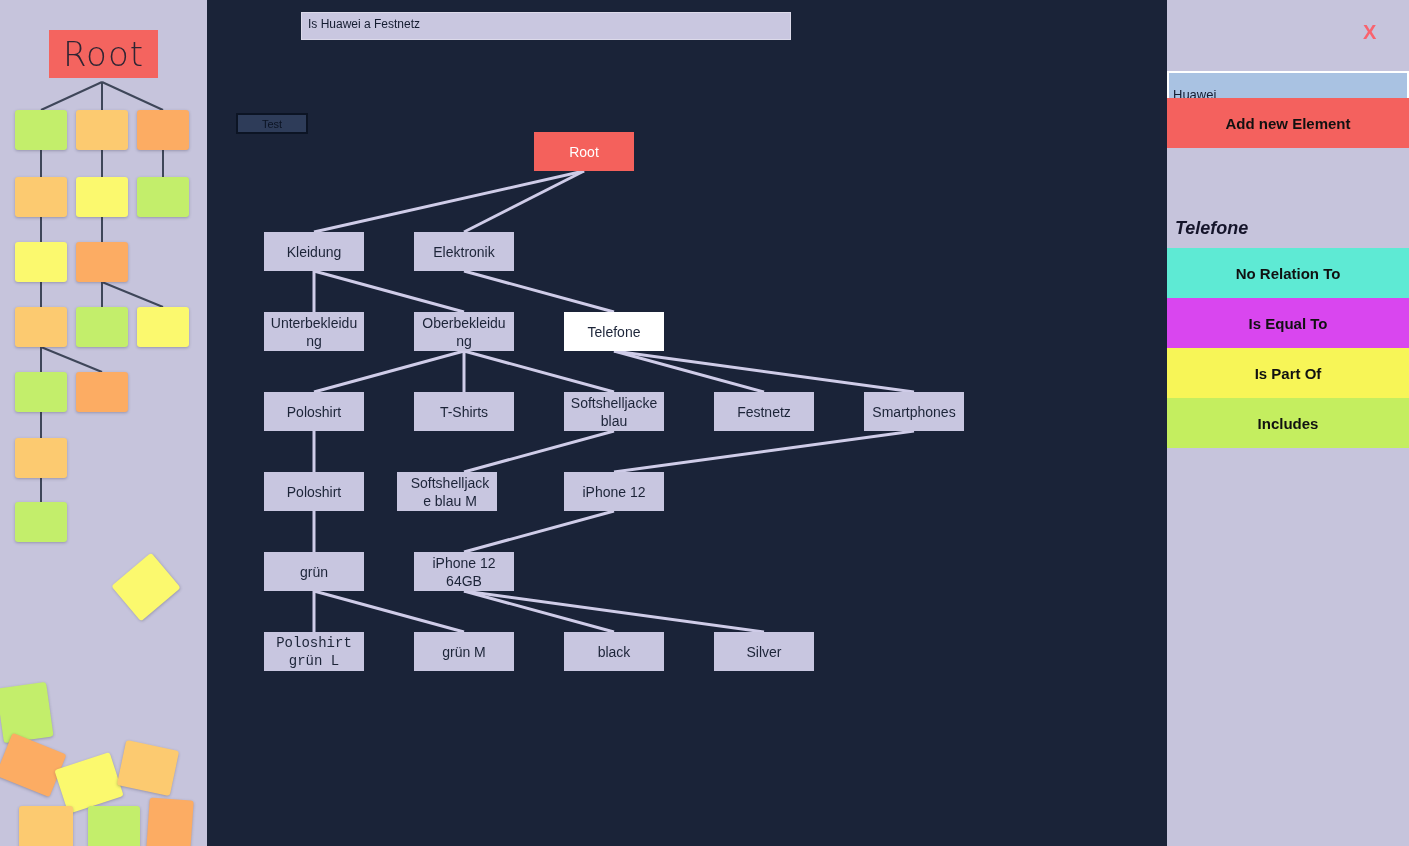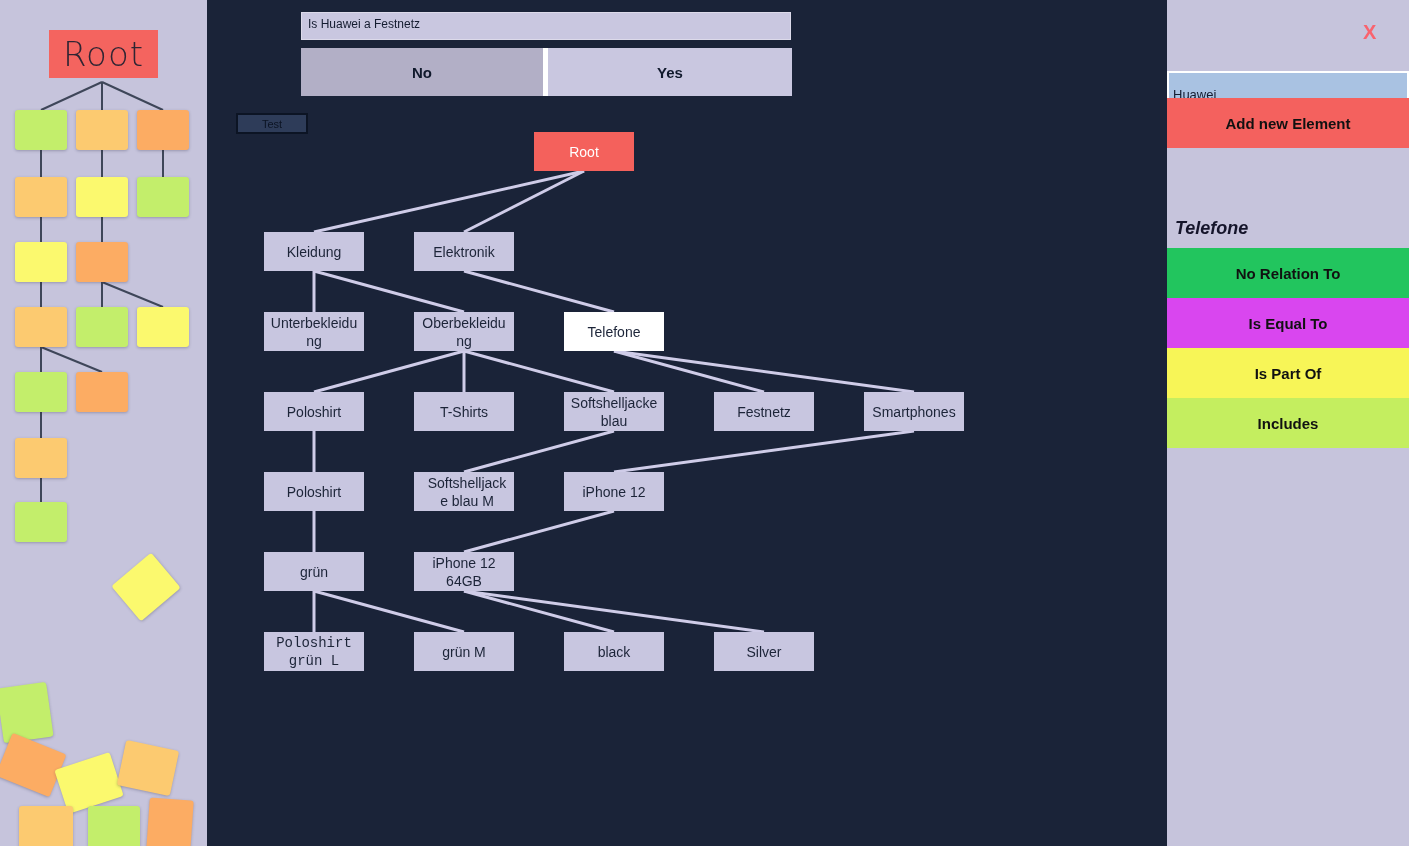--- a/index.html
+++ b/index.html
@@ -111,25 +111,20 @@
         <div class="note" style="left: 60px; top: 760px; width: 58px; height: 46px; background: rgb(251, 249, 110); transform: rotate(-18deg);"></div>
         <div class="note" style="left: 121px; top: 745px; width: 54px; height: 46px; background: rgb(252, 202, 112); transform: rotate(12deg);"></div>
         <div class="note" style="left: 19px; top: 806px; width: 54px; height: 46px; background: rgb(252, 202, 112);"></div>
         <div class="note" style="left: 88px; top: 806px; width: 52px; height: 46px; background: rgb(195, 238, 107);"></div>
         <div class="note" style="left: 148px; top: 799px; width: 44px; height: 52px; background: rgb(252, 172, 99); transform: rotate(4deg);"></div>
       </div>
   </aside>
 
   <main class="canvas">
     <div class="question-box">Is Huawei a Festnetz</div>
-    <div class="answer-row">
-      <button class="btn-no">No</button>
-      <div class="answer-sep"></div>
-      <button class="btn-yes">Yes</button>
-    </div>
     <button class="btn-test">Test</button>
     <svg id="edges">
         <line x1="377" y1="171" x2="107" y2="232" stroke="#cfcce8" stroke-width="3"></line>
         <line x1="377" y1="171" x2="257" y2="232" stroke="#cfcce8" stroke-width="3"></line>
         <line x1="107" y1="271" x2="107" y2="312" stroke="#cfcce8" stroke-width="3"></line>
         <line x1="107" y1="271" x2="257" y2="312" stroke="#cfcce8" stroke-width="3"></line>
         <line x1="257" y1="271" x2="407" y2="312" stroke="#cfcce8" stroke-width="3"></line>
         <line x1="257" y1="351" x2="107" y2="392" stroke="#cfcce8" stroke-width="3"></line>
         <line x1="257" y1="351" x2="257" y2="392" stroke="#cfcce8" stroke-width="3"></line>
         <line x1="257" y1="351" x2="407" y2="392" stroke="#cfcce8" stroke-width="3"></line>
@@ -151,37 +146,37 @@
         <div class="tnode" style="left: 207px; top: 232px;">Elektronik</div>
         <div class="tnode" style="left: 57px; top: 312px;">Unterbekleidung</div>
         <div class="tnode" style="left: 207px; top: 312px;">Oberbekleidung</div>
         <div class="tnode selected" style="left: 357px; top: 312px;">Telefone</div>
         <div class="tnode" style="left: 57px; top: 392px;">Poloshirt</div>
         <div class="tnode" style="left: 207px; top: 392px;">T-Shirts</div>
         <div class="tnode" style="left: 357px; top: 392px;">Softshelljacke blau</div>
         <div class="tnode" style="left: 507px; top: 392px;">Festnetz</div>
         <div class="tnode" style="left: 657px; top: 392px;">Smartphones</div>
         <div class="tnode" style="left: 57px; top: 472px;">Poloshirt</div>
-        <div class="tnode" style="left: 207px; top: 472px; padding-left: 12px;">Softshelljacke blau M</div>
+        <div class="tnode" style="left: 190px; top: 472px; padding-left: 12px;">Softshelljacke blau M</div>
         <div class="tnode" style="left: 357px; top: 472px;">iPhone 12</div>
         <div class="tnode" style="left: 57px; top: 552px;">grün</div>
         <div class="tnode" style="left: 207px; top: 552px;">iPhone 12 64GB</div>
         <div class="tnode" style="left: 57px; top: 632px; font-family: Liberation Mono, monospace;">Poloshirt grün L</div>
         <div class="tnode" style="left: 207px; top: 632px;">grün M</div>
         <div class="tnode" style="left: 357px; top: 632px;">black</div>
         <div class="tnode" style="left: 507px; top: 632px;">Silver</div>
       </div>
   </main>
 
   <aside class="right-panel">
     <button class="close-btn">X</button>
     <input class="name-input" value="Huawei" style="">
     <button class="side-btn btn-add">Add new Element</button>
     <div class="parent-label">Telefone</div>
     <div id="relations">
-        <button class="rel-btn" style="background: #22c55e;">No Relation To</button>
+        <button class="rel-btn" style="background: #5eead4;">No Relation To</button>
         <button class="rel-btn" style="background: #d946ef;">Is Equal To</button>
         <button class="rel-btn" style="background: rgb(247, 245, 87);">Is Part Of</button>
         <button class="rel-btn" style="background: rgb(196, 238, 95);">Includes</button>
       </div>
   </aside>
 
 </div>
 
 </body></html>

